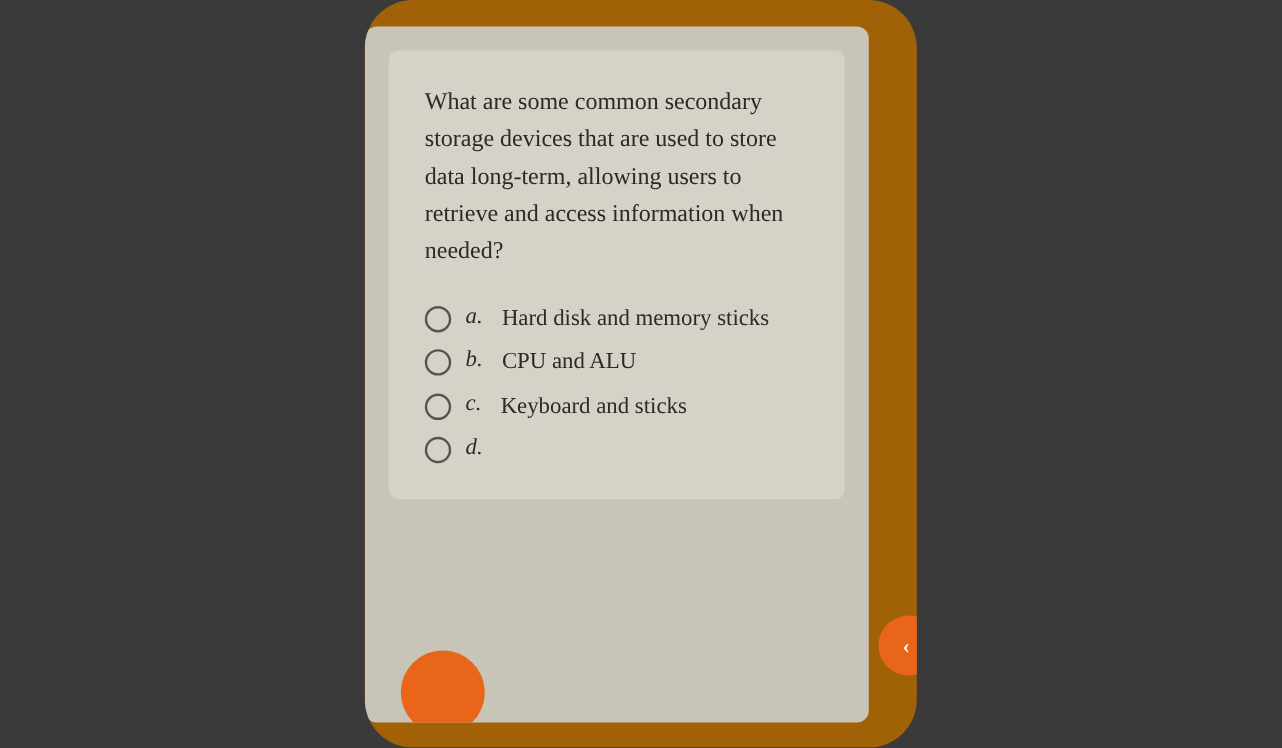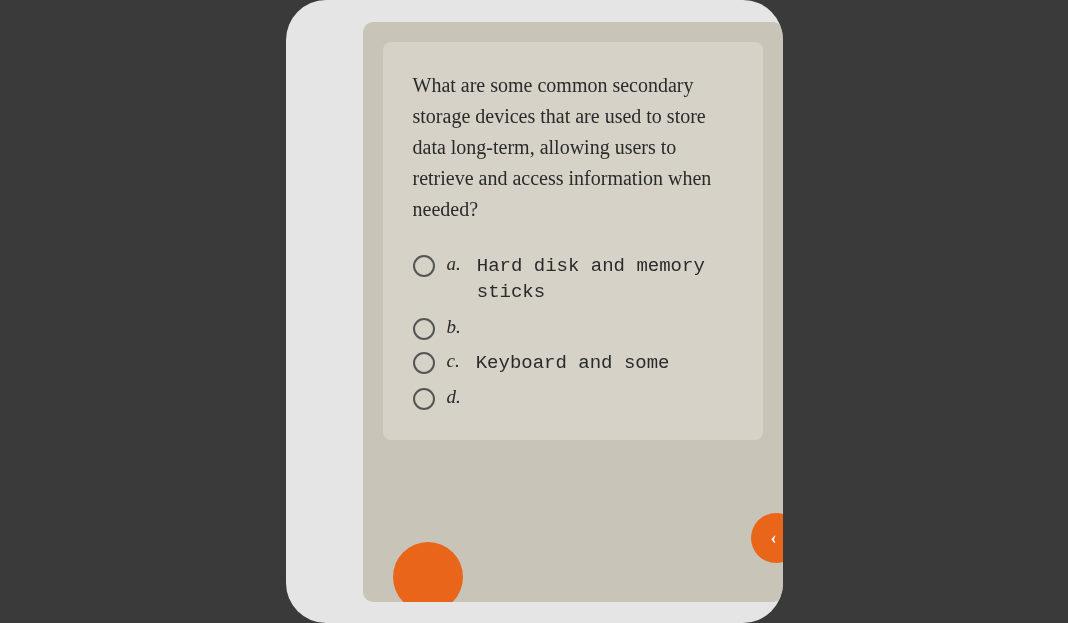--- a/index.html
+++ b/index.html
@@ -13,29 +13,29 @@
       height: 623px;
       overflow: hidden;
       background: #3a3a3a;
       display: flex;
       align-items: center;
       justify-content: center;
       font-family: 'Georgia', serif;
     }
 
     .phone-frame {
-      width: 497px;
+      width: 460px;
       height: 623px;
-      background: #e5e5e5;
+      background: #a16207;
       border-radius: 40px;
       position: relative;
       overflow: hidden;
       display: flex;
       align-items: center;
-      justify-content: flex-end;
+      justify-content: flex-start;
     }
 
     .screen {
       width: 420px;
       height: 580px;
       background: #c8c4b8;
       border-radius: 10px;
       position: relative;
       overflow: hidden;
     }
@@ -84,21 +84,20 @@
 
     .option-label {
       font-style: italic;
       margin-right: 4px;
       color: #2a2a2a;
     }
 
     .option-text {
       color: #2a2a2a;
       line-height: 1.4;
-      font-family: Liberation Mono, monospace;
     }
 
     
     .bottom-orange {
       position: absolute;
       bottom: -10px;
       left: 30px;
       width: 70px;
       height: 70px;
       background: #e8651a;
@@ -142,26 +141,27 @@
 
         <li class="option-item">
           <div class="radio-circle"></div>
           <span class="option-label">a.</span>
           <span class="option-text">Hard disk and memory sticks</span>
         </li>
 
         <li class="option-item">
           <div class="radio-circle"></div>
           <span class="option-label">b.</span>
+          <span class="option-text">CPU and ALU</span>
         </li>
 
         <li class="option-item">
           <div class="radio-circle"></div>
           <span class="option-label">c.</span>
-          <span class="option-text">Keyboard and some</span>
+          <span class="option-text">Keyboard and sticks</span>
         </li>
 
         <li class="option-item">
           <div class="radio-circle"></div>
           <span class="option-label">d.</span>
         </li>
       </ul>
     </div>
 
     <div class="bottom-orange"></div>

